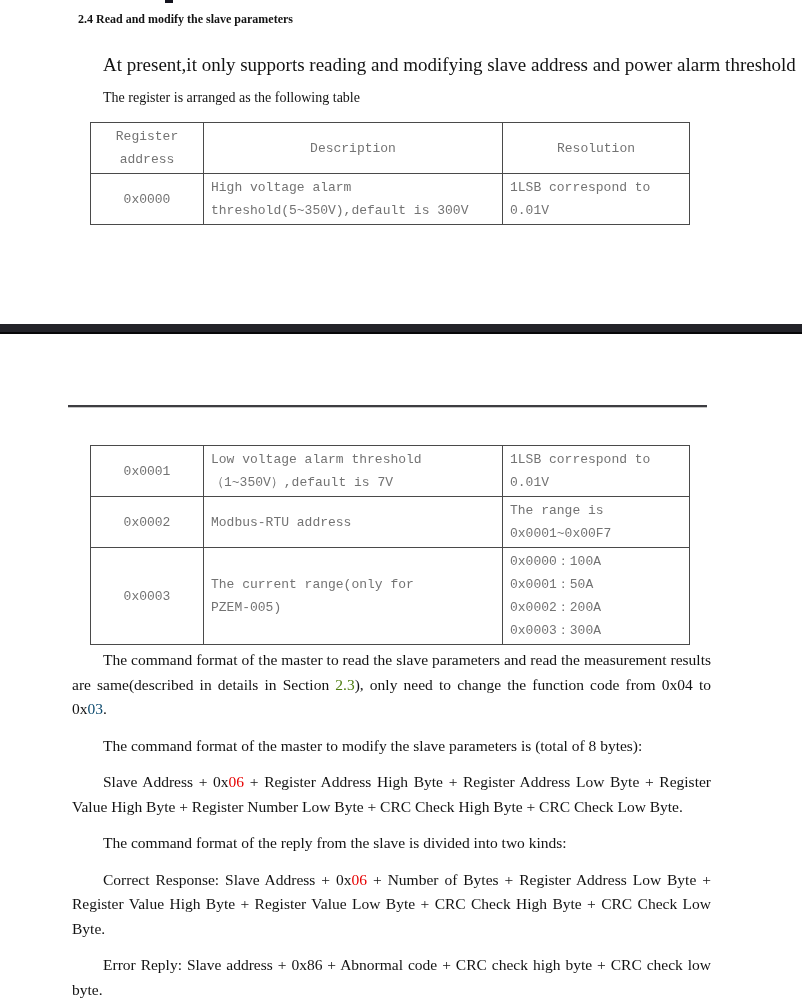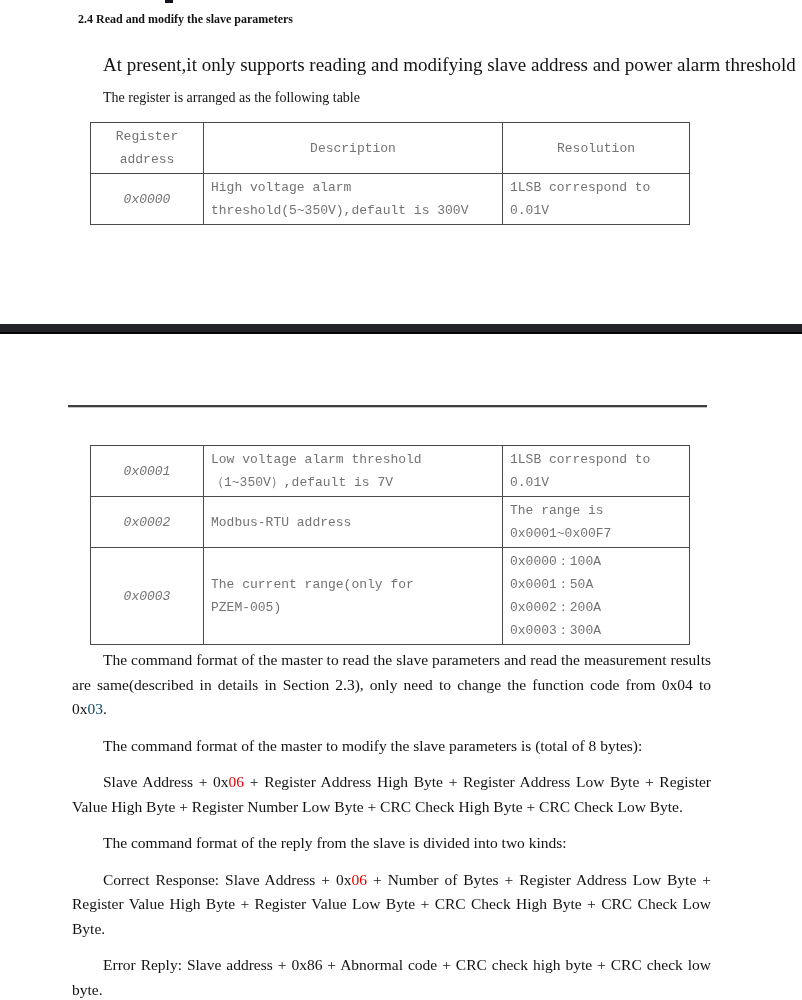--- a/index.html
+++ b/index.html
@@ -43,21 +43,21 @@
   table.t1 { top: 122px; }
   table.t2 { top: 445px; }
   .reg-table td {
     border: 1px solid #4a4a4a;
     white-space: pre-line;
     line-height: 23px;
     padding: 2px 2px 2px 7px;
     vertical-align: middle;
     overflow: hidden;
   }
-  .reg-table td.c-addr { text-align: center; padding: 2px; font-style: italic; }
+  .reg-table td.c-addr { text-align: center; padding: 2px; }
   .reg-table td.c-head { text-align: center; padding: 2px; }
 
   
   .page-band {
     left: 0; top: 324px; width: 802px; height: 10px;
     background: #232329;
     border-bottom: 2px solid #060608;
   }
 
   
@@ -141,19 +141,19 @@
 PZEM-005)</td>
     <td>0x0000：100A
 0x0001：50A
 0x0002：200A
 0x0003：300A</td>
   </tr>
 </tbody>
   </table>
 
 <div class="abs paragraphs">
-  <p><span>The command format of the master to read the slave parameters and read the measurement results are same(described in details in Section </span><span style="color: #000000;">2.3</span><span>), only need to change the function code from 0x04 to 0x</span><span style="color: #0c4a6e;">03</span><span>.</span></p>
+  <p><span>The command format of the master to read the slave parameters and read the measurement results are same(described in details in Section </span><span style="color: #4d7c0f;">2.3</span><span>), only need to change the function code from 0x04 to 0x</span><span style="color: #0c4a6e;">03</span><span>.</span></p>
   <p><span>The command format of the master to modify the slave parameters is (total of 8 bytes):</span></p>
   <p><span>Slave Address + 0x</span><span style="color: rgb(230, 0, 0);">06</span><span> + Register Address High Byte + Register Address Low Byte + Register Value High Byte + Register Number Low Byte + CRC Check High Byte + CRC Check Low Byte.</span></p>
   <p><span>The command format of the reply from the slave is divided into two kinds:</span></p>
   <p><span>Correct Response: Slave Address + 0x</span><span style="color: rgb(230, 0, 0);">06</span><span> + Number of Bytes + Register Address Low Byte + Register Value High Byte + Register Value Low Byte + CRC Check High Byte + CRC Check Low Byte.</span></p>
   <p><span>Error Reply: Slave address + 0x86 + Abnormal code + CRC check high byte + CRC check low byte.</span></p>
 </div>
 
 </body></html>

